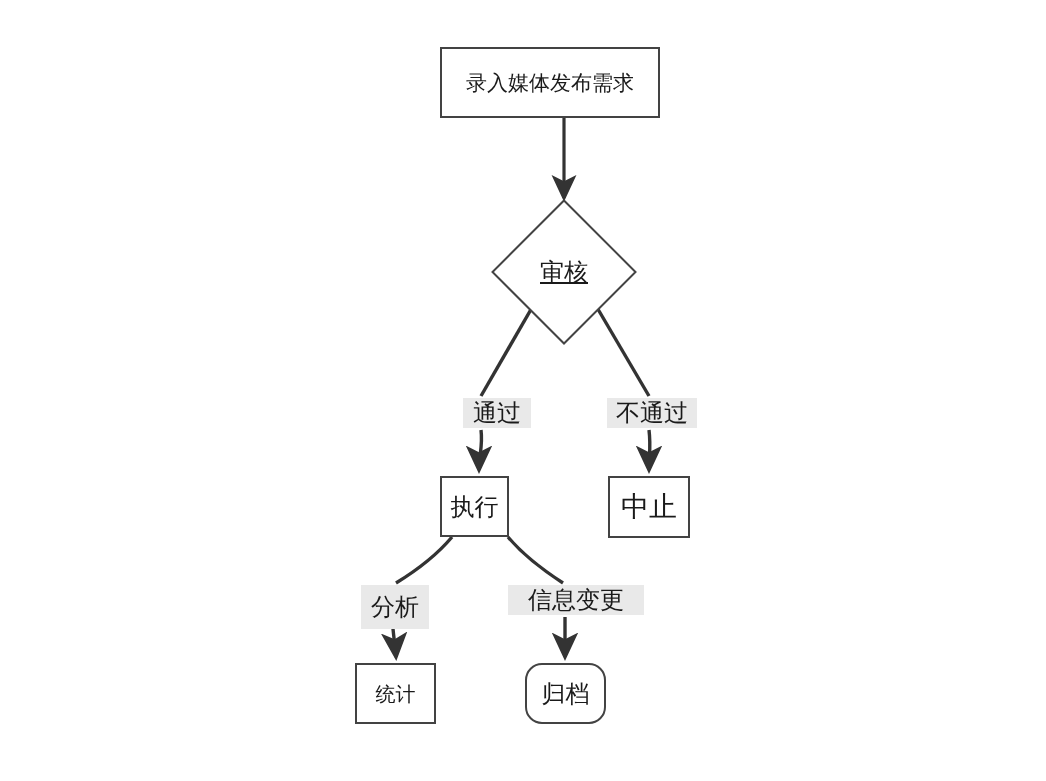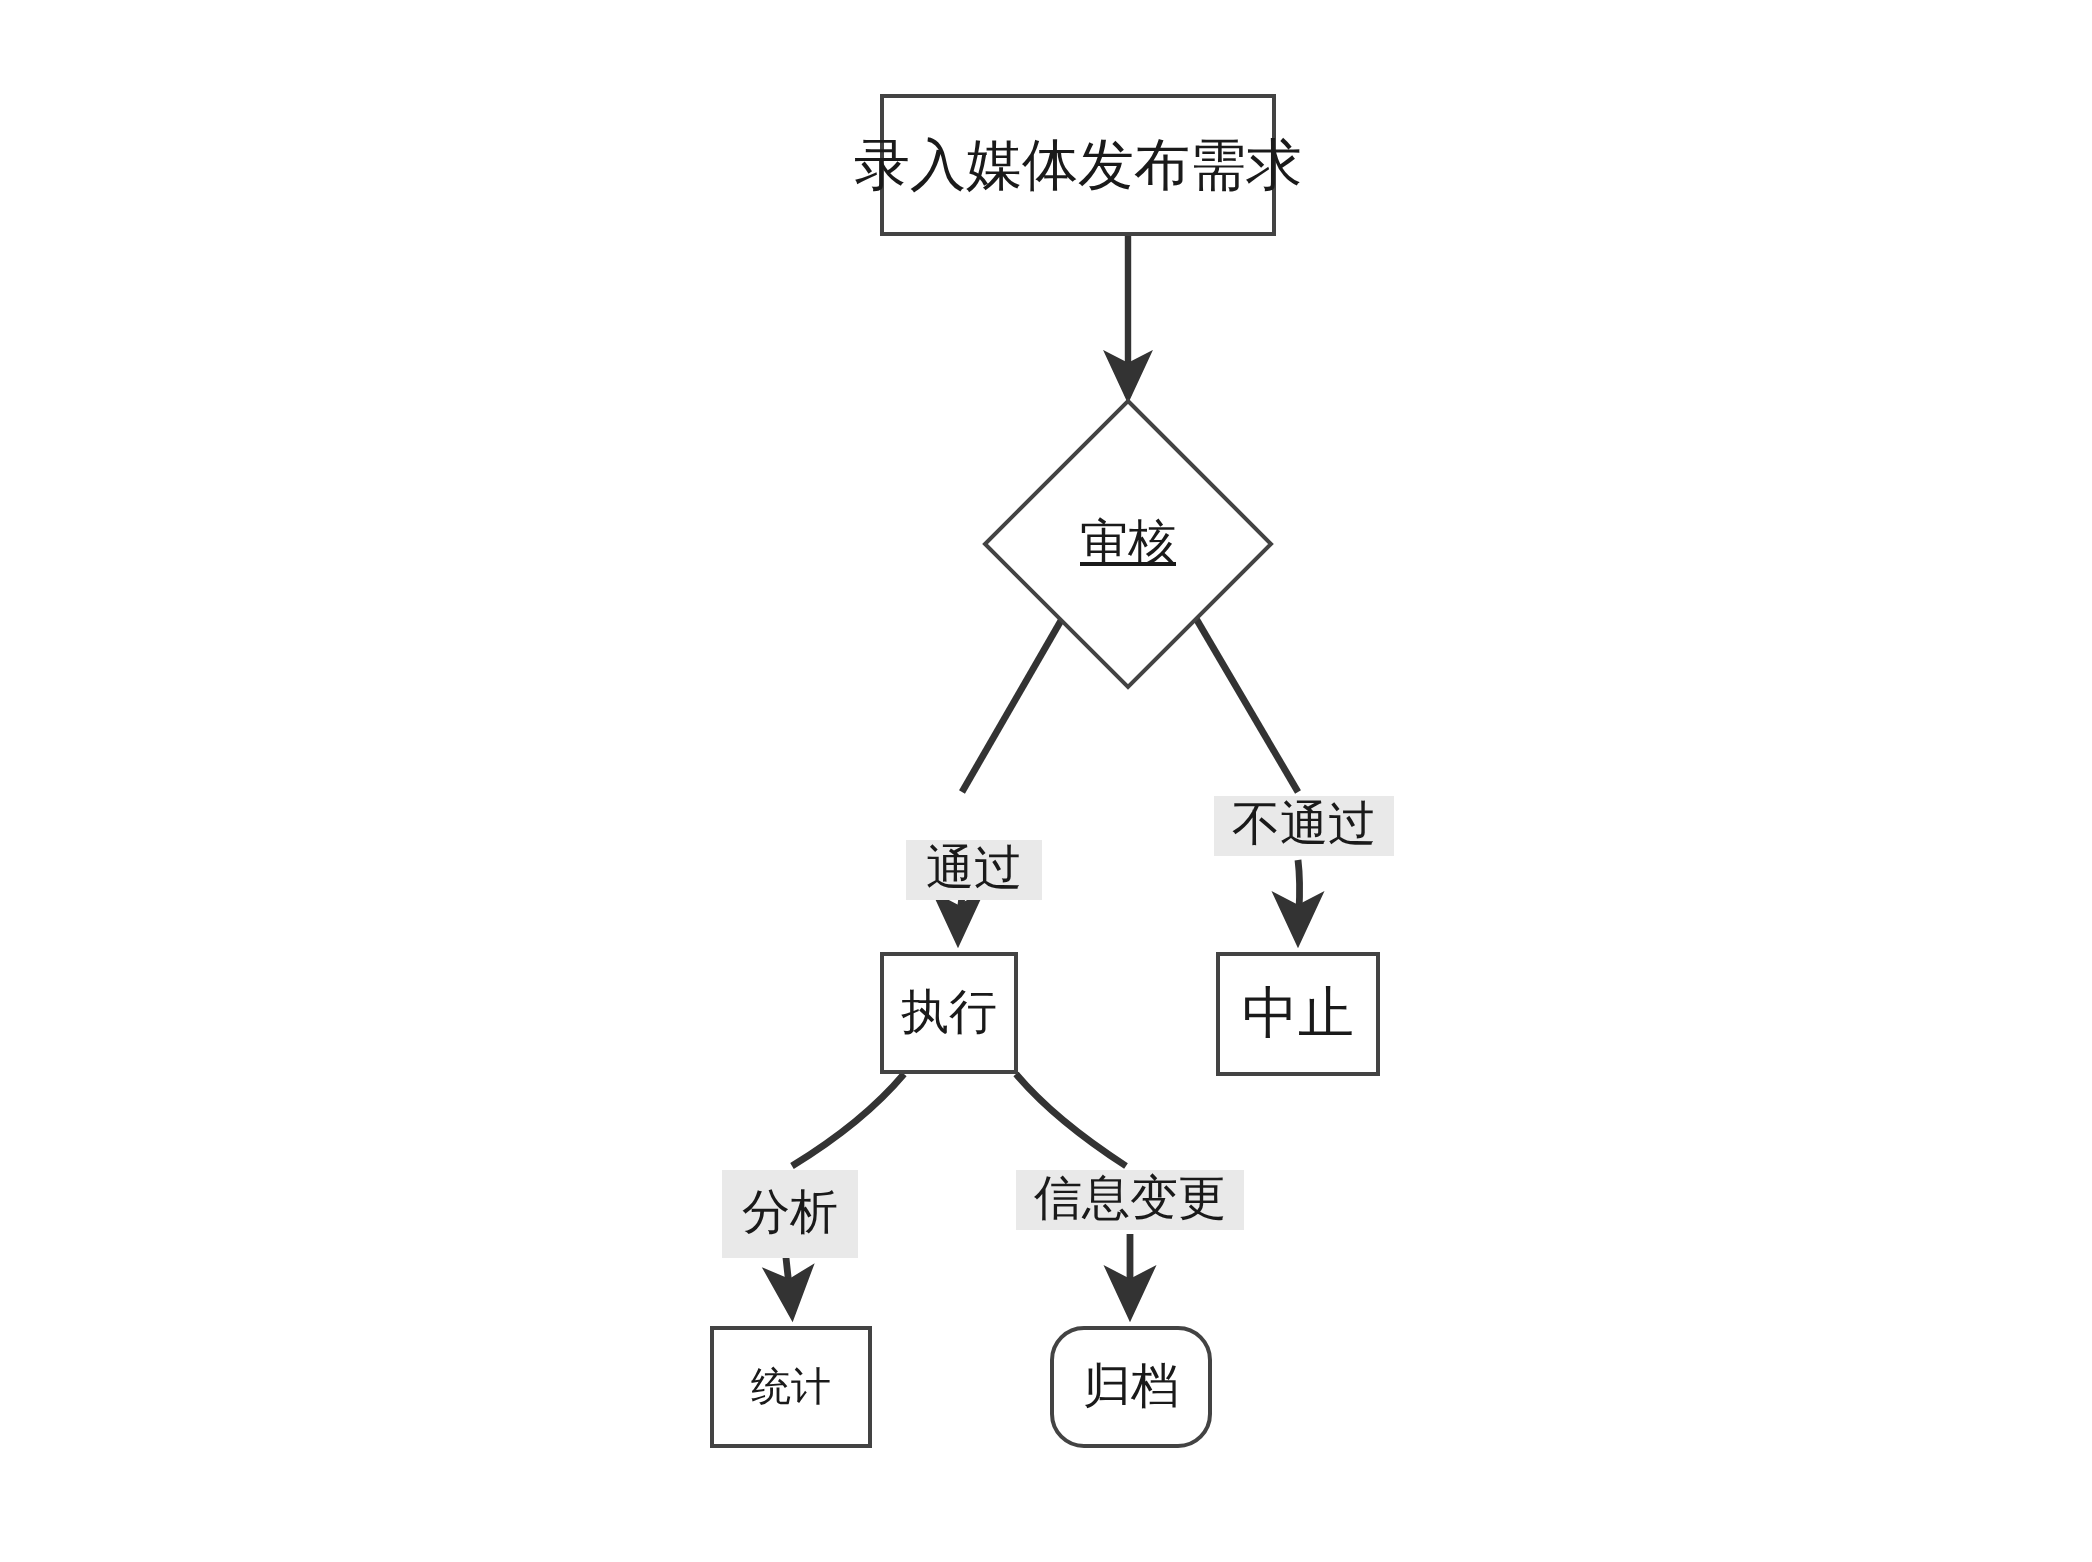--- a/index.html
+++ b/index.html
@@ -93,54 +93,54 @@
 
     <path d="M 452 537 C 436 556, 414 572, 396 583" stroke="#333333" stroke-width="3.4" fill="none"></path>
 
     <path d="M 392 617 C 393 633, 395 644, 396 657" stroke="#333333" stroke-width="3.4" fill="none" marker-end="url(#arrowhead)"></path>
 
     <path d="M 508 537 C 524 556, 546 572, 563 583" stroke="#333333" stroke-width="3.4" fill="none"></path>
 
     <path d="M 565 617 C 565 633, 565 644, 565 657" stroke="#333333" stroke-width="3.4" fill="none" marker-end="url(#arrowhead)"></path>
   </svg>
 
-  <div class="node" style="left:440px; top:47px; width:198px; height:71px; font-size:28px;">
+  <div class="node" style="left:440px; top:47px; width:220px; height:71px; font-size:21px;">
     <span class="node-label">录入媒体发布需求</span>
   </div>
 
   <div class="diamond-wrap" style="left:491px; top:199px; width:146px; height:146px;">
     <svg width="146" height="146" viewBox="0 0 146 146" style="position:absolute; left:0; top:0;">
       <polygon points="73,1.5 144.5,73 73,144.5 1.5,73" fill="#ffffff" stroke="#434343" stroke-width="2"></polygon>
     </svg>
     <div class="diamond-text" style="font-size:24px;">
       <span class="node-label">审核</span>
     </div>
   </div>
 
-  <div class="edge-label" style="left:453px; top:398px; width:68px; height:30px; font-size:24px;margin-top:22px;">
+  <div class="edge-label" style="left:463px; top:398px; width:68px; height:30px; font-size:24px;">
     <span>通过</span>
   </div>
 
   <div class="edge-label" style="left:607px; top:398px; width:90px; height:30px; font-size:24px;">
     <span>不通过</span>
   </div>
 
   <div class="node" style="left:440px; top:476px; width:69px; height:61px; font-size:24px;">
     <span class="node-label">执行</span>
   </div>
 
   <div class="node" style="left:608px; top:476px; width:82px; height:62px; font-size:28px;">
     <span class="node-label">中止</span>
   </div>
 
   <div class="edge-label" style="left:361px; top:585px; width:68px; height:44px; font-size:24px;">
     <span>分析</span>
   </div>
 
-  <div class="edge-label" style="left:508px; top:585px; width:114px; height:30px; font-size:24px;">
+  <div class="edge-label" style="left:508px; top:585px; width:136px; height:30px; font-size:24px;">
     <span>信息变更</span>
   </div>
 
   <div class="node" style="left:355px; top:663px; width:81px; height:61px; font-size:20px;">
     <span class="node-label">统计</span>
   </div>
 
   <div class="node" style="left:525px; top:663px; width:81px; height:61px; font-size:24px;border-radius:17px;">
     <span class="node-label">归档</span>
   </div>

